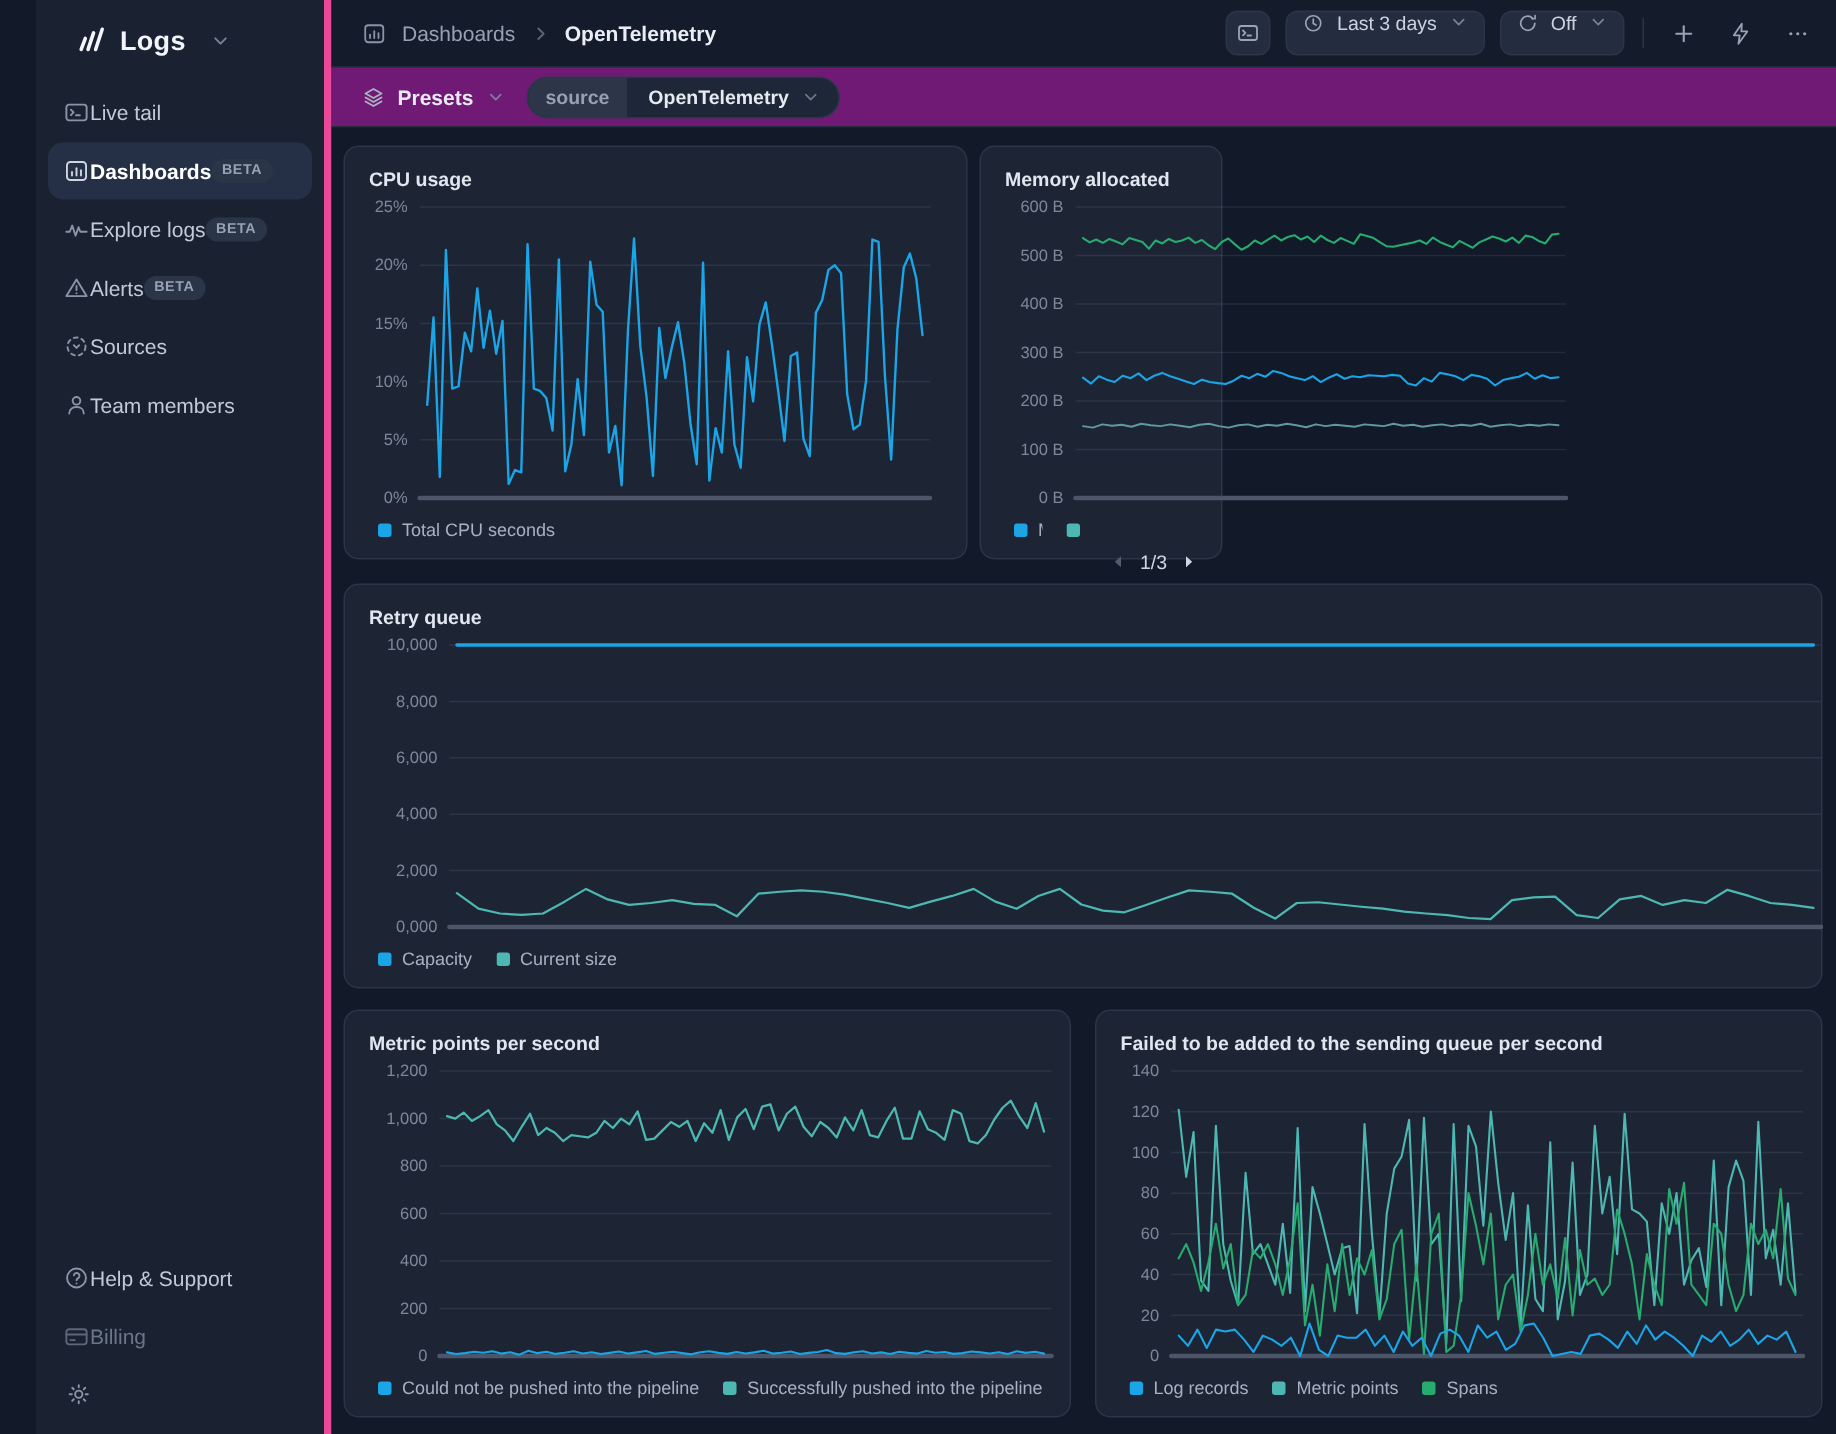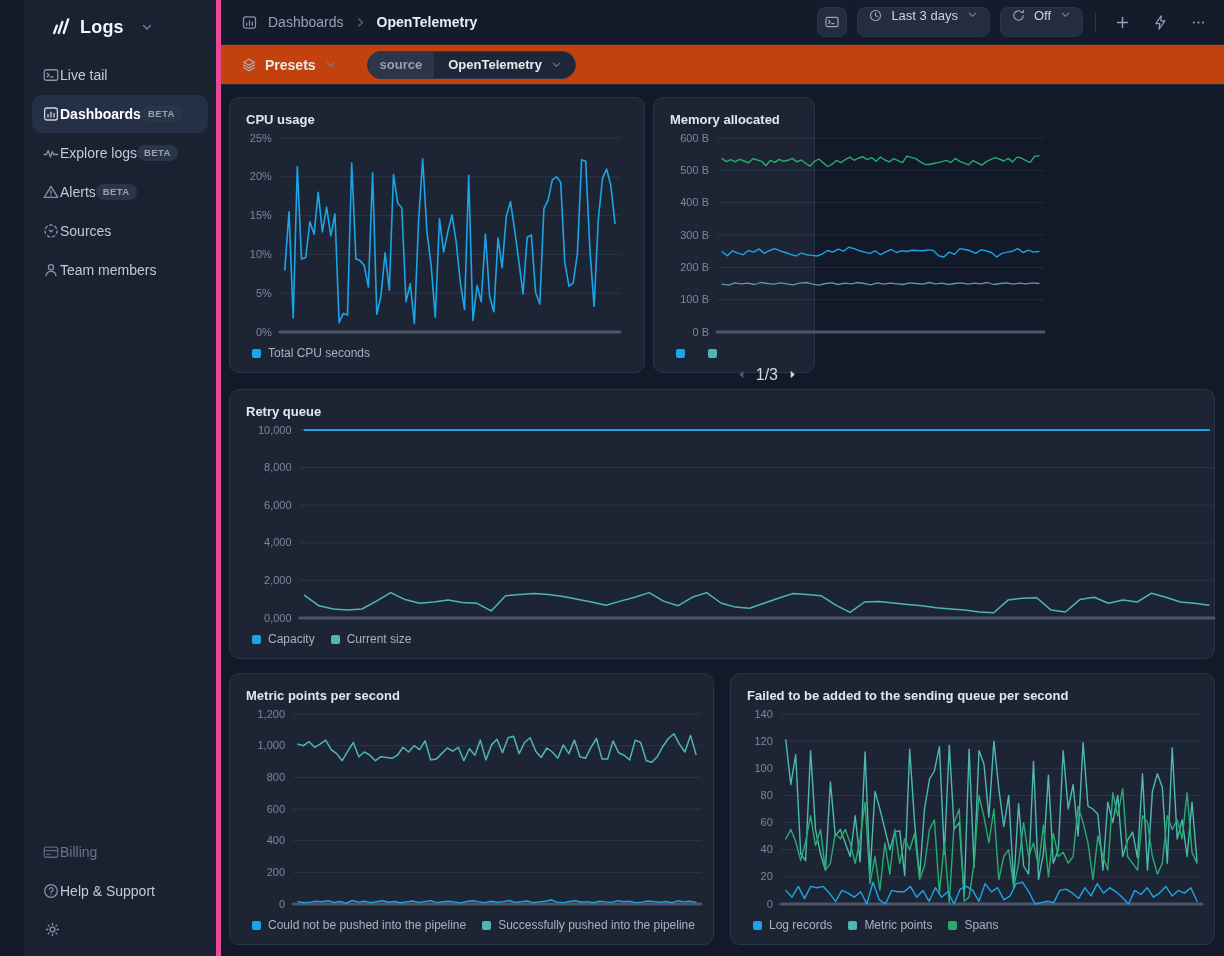--- a/index.html
+++ b/index.html
@@ -63,22 +63,22 @@
   .icon-btn {
     width:30px; height:30px; display:flex; align-items:center; justify-content:center;
     background:#232d3f; border:1px solid #2b3548; border-radius:8px;
     color:#9aa4b6; cursor:pointer;
   }
   .ghost-icon { width:28px; height:28px; display:flex; align-items:center; justify-content:center; color:#98a2b4; cursor:pointer; }
   .vdiv { width:1px; height:20px; background:#2b3548; margin:0 2px; }
 
   
   .filterbar {
-    height:40px; flex:none; display:flex; align-items:center; gap:30px;
-    padding:0 20px; border-bottom:1px solid #222b3c; background:#c2410c;
+    height:40px; flex:none; display:flex; align-items:center; gap:14px;
+    padding:0 20px; border-bottom:1px solid #222b3c; background:#701a75;
   }
   .presets { display:flex; align-items:center; gap:8px; cursor:pointer; }
   .presets .icon { color:#aab3c2; }
   .presets-label { font-size:14px; font-weight:700; color:#e6eaf1; }
   .presets .chev { color:#76819a; }
   .filter-chip {
     display:flex; align-items:center; height:28px; border-radius:999px;
     overflow:hidden; background:#1e2737; border:1px solid #2c374b; cursor:pointer;
   }
   .chip-key { background:#2c3648; color:#97a1b3; font-size:13px; padding:0 12px; height:100%; display:flex; align-items:center;font-weight:bold; }
@@ -92,21 +92,21 @@
   .row3 { display:grid; grid-template-columns:1fr 1fr; gap:16px; height:272px; margin-top:14px; flex:none; }
   .card {
     background:#1d2535; border:1px solid #2b3547; border-radius:10px;
     padding:10px 16px 8px 16px; display:flex; flex-direction:column; min-width:0; height:100%;
   }
   .card-title { font-size:13px; font-weight:700; color:#e2e7ef; flex:none; padding-top:4px; }
   .chart { flex:1; min-height:0; margin-top:2px; }
   .legend { flex:none; height:22px; display:flex; align-items:center; gap:16px; padding-left:6px; }
   .legend-item { display:flex; align-items:center; gap:7px; font-size:12px; color:#a7b1c2; cursor:pointer; white-space:nowrap; overflow:hidden; }
   .chip-sq { width:9px; height:9px; border-radius:2px; flex:none; }
-  .pager { margin-left:auto; display:flex; align-items:center; gap:9px; color:#cfd6e0; font-size:16px;margin-top:43px; }
+  .pager { margin-left:auto; display:flex; align-items:center; gap:9px; color:#cfd6e0; font-size:13px;margin-top:43px; }
   .pager .arrow { cursor:pointer; display:flex; }
   .pager .arrow.disabled { color:#525d72; }
   .status-body { flex:1; display:flex; align-items:center; justify-content:center; }
   .status-value { font-size:64px; font-weight:700; letter-spacing:-1px; }
 </style>
 </head>
 <body>
 
 <aside class="sidebar">
   <div class="logo-row">
@@ -184,39 +184,39 @@
             <path d="M5.5 19.5 c0-3.7 2.9-5.7 6.5-5.7 s6.5 2 6.5 5.7"></path>
         </svg>
       </span>
       <span>Team members</span>
     </div>
   </nav>
 
   <div class="spacer"></div>
 
   <div class="sidebar-footer">
+    <div class="nav-item">
+      <span class="icon">
+        <svg width="18" height="18" viewBox="0 0 24 24" fill="none" stroke="currentColor" stroke-width="1.7" stroke-linecap="round" stroke-linejoin="round">
+          <circle cx="12" cy="12" r="8.4"></circle>
+            <path d="M9.7 9.6 a2.5 2.5 0 1 1 3.5 2.7 c-.8.35-1.1.9-1.1 1.7"></path>
+            <path d="M12 16.8 v.01"></path>
+        </svg>
+      </span>
+      <span>Help &amp; Support</span>
+    </div>
     <div class="nav-item muted">
       <span class="icon">
         <svg width="18" height="18" viewBox="0 0 24 24" fill="none" stroke="currentColor" stroke-width="1.7" stroke-linecap="round" stroke-linejoin="round">
           <rect x="3" y="5.5" width="18" height="13.5" rx="2.5"></rect>
             <path d="M3 10.2 h18"></path>
             <path d="M6.5 15.2 h4"></path>
         </svg>
       </span>
       <span>Billing</span>
-    </div>
-    <div class="nav-item">
-      <span class="icon">
-        <svg width="18" height="18" viewBox="0 0 24 24" fill="none" stroke="currentColor" stroke-width="1.7" stroke-linecap="round" stroke-linejoin="round">
-          <circle cx="12" cy="12" r="8.4"></circle>
-            <path d="M9.7 9.6 a2.5 2.5 0 1 1 3.5 2.7 c-.8.35-1.1.9-1.1 1.7"></path>
-            <path d="M12 16.8 v.01"></path>
-        </svg>
-      </span>
-      <span>Help &amp; Support</span>
     </div>
     <div class="theme-row">
       <span class="theme-btn">
         <svg width="17" height="17" viewBox="0 0 24 24" fill="none" stroke="currentColor" stroke-width="1.8" stroke-linecap="round">
           <circle cx="12" cy="12" r="3.4"></circle>
           <path d="M12 3.5 v2"></path>
             <path d="M12 18.5 v2"></path>
             <path d="M3.5 12 h2"></path>
             <path d="M18.5 12 h2"></path>
           <path d="M5.9 5.9 l1.4 1.4"></path>

